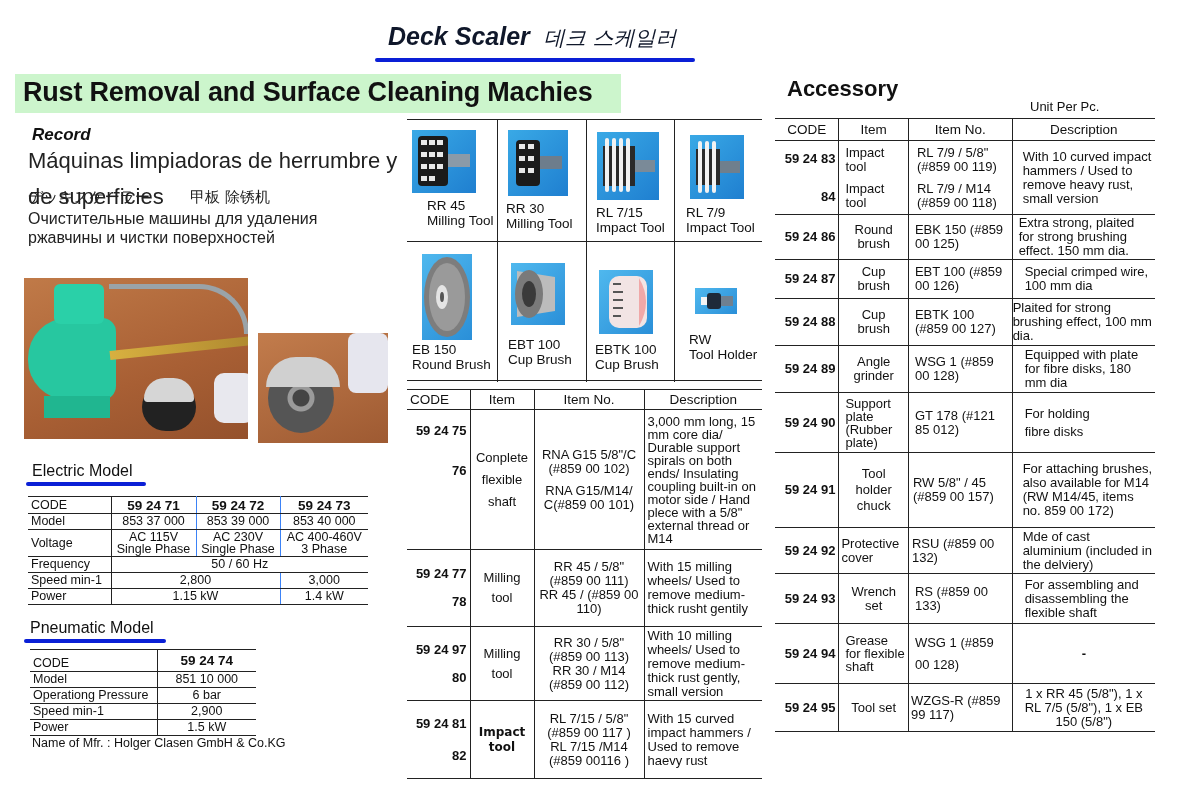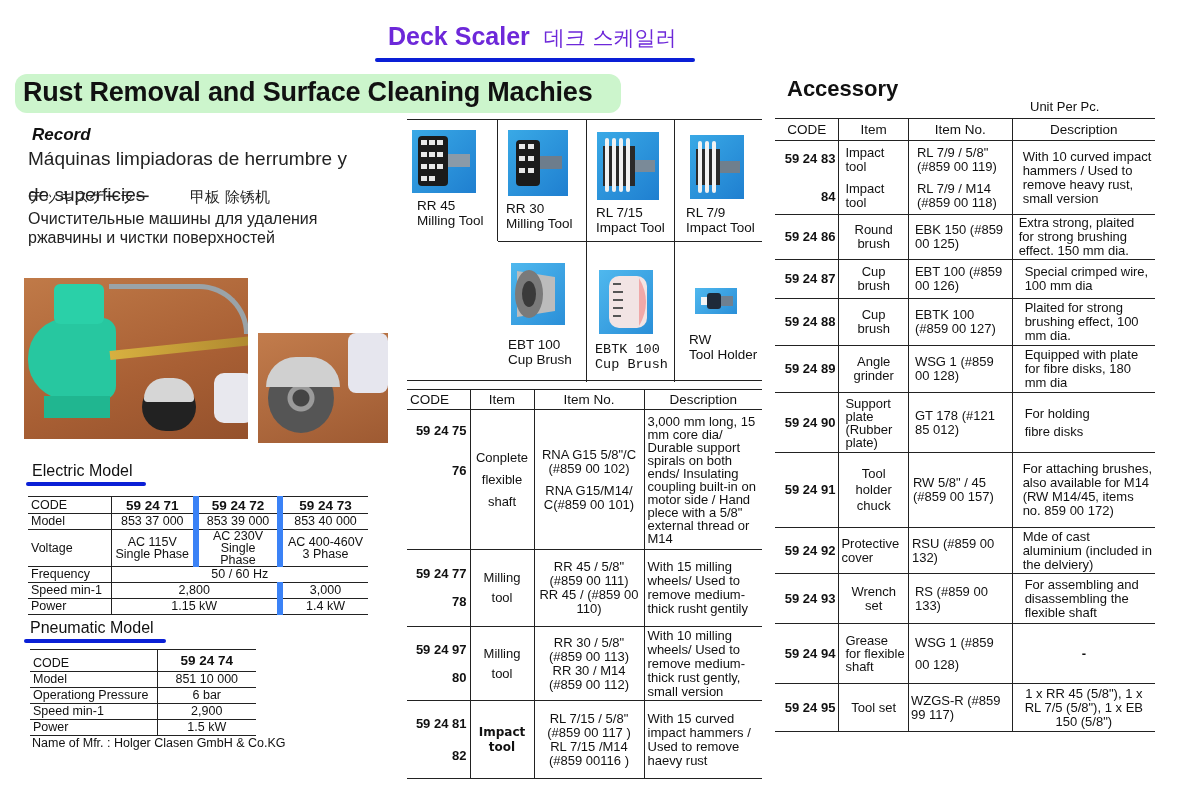--- a/index.html
+++ b/index.html
@@ -2,33 +2,33 @@
 <html><head>
 <meta charset="utf-8">
 <style>
   * { box-sizing: border-box; margin: 0; padding: 0; }
   html, body { width: 1177px; height: 809px; background: #ffffff; overflow: hidden; }
   body { position: relative; font-family: "Liberation Sans", "DejaVu Sans", sans-serif; color: #111; }
 
   .abs { position: absolute; }
 
   
-  .main-title { left: 388px; top: 22px; font-size: 25px; font-weight: bold; color: #6d28d9; white-space: nowrap; }
+  .main-title { left: 388px; top: 22px; font-size: 25px; font-weight: bold; font-style: italic; color: #0f172a; white-space: nowrap; }
   .main-title .ko { font-size: 21px; font-weight: normal; margin-left: 14px; font-family: "DejaVu Sans", sans-serif; }
   .title-underline { left: 375px; top: 58px; width: 320px; height: 4px; background: #0a1fd6; border-radius: 2px; }
 
-  .section-banner { left: 15px; top: 74px; width: 606px; height: 39px; background: #ccf5cc; border-radius: 12px; }
+  .section-banner { left: 15px; top: 74px; width: 606px; height: 39px; background: #ccf5cc; }
   .section-banner span { position: absolute; left: 8px; top: 3px; font-size: 27px; font-weight: bold; color: #111; white-space: nowrap; letter-spacing: -0.2px; }
 
   .accessory-title { left: 787px; top: 76px; font-size: 22px; font-weight: bold; }
   .unit-note { left: 1030px; top: 99px; font-size: 13px; }
 
   
   .brand { left: 32px; top: 125px; font-size: 17px; font-weight: bold; font-style: italic; }
-  .ml-line { left: 28px; font-size: 19px; color: #222; white-space: nowrap; }
+  .ml-line { left: 28px; font-size: 22px; color: #222; white-space: nowrap; }
   .ml-es1 { top: 148px; }
   .ml-es2 { top: 184px; }
   .ml-ja { top: 188px; font-family: "DejaVu Sans", sans-serif; font-size: 15px; }
   .ml-ja .zh { margin-left: 40px; }
   .ml-ru1 { top: 210px; font-size: 16px; }
   .ml-ru2 { top: 229px; font-size: 16px; }
 
   
   .photo { background: #b86c3e; overflow: hidden; }
   .photo-main { left: 24px; top: 278px; width: 224px; height: 161px; background: linear-gradient(160deg,#c07a48 0%,#a85f34 60%,#94512c 100%); }
@@ -48,21 +48,21 @@
   
   .sub-heading { font-size: 16px; color: #111; }
   .sub-underline { height: 4px; background: #0a1fd6; border-radius: 2px; }
 
   
   table { border-collapse: collapse; }
   .spec { font-size: 12.5px; }
   .spec td { border-top: 1px solid #222; border-bottom: 1px solid #222; padding: 0 3px; line-height: 15px; text-align: center; }
   .spec td.lbl { text-align: left; border-right: 1px solid #222; }
   .spec td.code { font-weight: bold; font-size: 13.5px; }
-  .spec td.vsep { border-right: 6px solid #3b82f6; }
+  .spec td.vsep { border-right: 1px solid #3b82f6; }
 
   
   .grid { left: 407px; top: 119px; width: 355px; height: 262px; border-top: 1px solid #222; border-bottom: 1px solid #222; }
   .gcell { position: absolute; border-right: 1px solid #222; }
   .gcell.last { border-right: none; }
   .gcell .img { position: absolute; background: linear-gradient(135deg,#39a9e6,#1f7fd0); }
   .gcell .lbl { position: absolute; font-size: 13.5px; line-height: 15px; white-space: nowrap; color: #111; }
   .g-row2 { border-top: 1px solid #222; }
 
   
@@ -218,21 +218,21 @@
             <rect x="25" y="22" width="6" height="5"></rect>
             <rect x="9" y="34" width="6" height="5"></rect>
             <rect x="17" y="34" width="6" height="5"></rect>
             <rect x="25" y="34" width="6" height="5"></rect>
             <rect x="9" y="46" width="6" height="5"></rect>
             <rect x="17" y="46" width="6" height="5"></rect>
           </g>
           <rect x="36" y="24" width="22" height="13" fill="#8a9aa8"></rect>
         </svg>
     </div>
-    <div class="lbl" style="left:10px; top:78px;">
+    <div class="lbl" style="left:20px; top:78px;">
         <div>RR 45</div>
         <div>Milling Tool</div>
       </div>
   </div>
   <div class="gcell" style="left:91px; top:0; width:89px; height:121px;">
     <div class="img" style="left:10px; top:10px; width:60px; height:66px;">
       <svg width="60" height="66" viewBox="0 0 60 66">
           <rect x="8" y="10" width="24" height="46" rx="4" fill="#1b1b1b"></rect>
           <g fill="#e8e8e8">
             <rect x="11" y="14" width="6" height="5"></rect>
@@ -279,34 +279,48 @@
           </g>
           <rect x="30" y="26" width="20" height="12" fill="#6f7f8d"></rect>
         </svg>
     </div>
     <div class="lbl" style="left:11px; top:85px;">
         <div>RL 7/9</div>
         <div>Impact Tool</div>
       </div>
   </div>
 
+  <div class="gcell g-row2" style="left:0; top:121px; width:91px; height:141px;">
+    <div class="img" style="left:15px; top:12px; width:50px; height:86px; background:linear-gradient(135deg,#4fb8ee,#2a8fd8);">
+      <svg width="50" height="86" viewBox="0 0 50 86">
+          <ellipse cx="25" cy="43" rx="23" ry="40" fill="#7d7d7d"></ellipse>
+          <ellipse cx="25" cy="43" rx="18" ry="34" fill="#9a9a9a"></ellipse>
+          <ellipse cx="20" cy="43" rx="6" ry="12" fill="#e4e4e4"></ellipse>
+          <ellipse cx="20" cy="43" rx="2" ry="5" fill="#555"></ellipse>
+        </svg>
+    </div>
+    <div class="lbl" style="left:5px; top:100px;">
+        <div>EB 150</div>
+        <div>Round Brush</div>
+      </div>
+  </div>
   <div class="gcell g-row2" style="left:91px; top:121px; width:89px; height:141px;">
     <div class="img" style="left:13px; top:21px; width:54px; height:62px; background:linear-gradient(135deg,#4fb8ee,#2a8fd8);">
       <svg width="54" height="62" viewBox="0 0 54 62">
           <path d="M6 8 L44 14 L44 48 L6 54 Z" fill="#bcbcbc"></path>
           <ellipse cx="18" cy="31" rx="14" ry="24" fill="#7a7a7a"></ellipse>
           <ellipse cx="18" cy="31" rx="7" ry="13" fill="#3a3a3a"></ellipse>
         </svg>
     </div>
     <div class="lbl" style="left:10px; top:95px;">
         <div>EBT 100</div>
         <div>Cup Brush</div>
       </div>
   </div>
-  <div class="gcell g-row2" style="left:180px; top:121px; width:88px; height:141px;font-family:Liberation Mono, monospace;">
+  <div class="gcell g-row2" style="left:180px; top:121px; width:88px; height:141px;">
     <div class="img" style="left:12px; top:28px; width:54px; height:64px; background:linear-gradient(135deg,#4fb8ee,#2a8fd8);">
       <svg width="54" height="64" viewBox="0 0 54 64">
           <rect x="10" y="6" width="38" height="52" rx="10" fill="#f2e4e4"></rect>
           <path d="M40 8 Q54 32 40 56" fill="#f0a8a8"></path>
           <g stroke="#555" stroke-width="2">
             <line x1="14" y1="14" x2="22" y2="14"></line>
             <line x1="14" y1="22" x2="24" y2="22"></line>
             <line x1="14" y1="30" x2="24" y2="30"></line>
             <line x1="14" y1="38" x2="24" y2="38"></line>
             <line x1="14" y1="46" x2="22" y2="46"></line>
@@ -440,21 +454,21 @@
     <tr style="height:39px">
       <td class="c-code">59 24 87</td>
       <td class="c-item" style="padding:0 18px">Cup brush</td>
       <td class="c-no" style="padding-left:6px">EBT 100 (#859 00 126)</td>
       <td class="c-desc" style="padding-left:12px">Special crimped wire, 100 mm dia</td>
     </tr>
     <tr style="height:47px">
       <td class="c-code">59 24 88</td>
       <td class="c-item" style="padding:0 18px">Cup brush</td>
       <td class="c-no" style="padding-left:6px">EBTK 100 (#859 00 127)</td>
-      <td class="c-desc" style="padding-left:12px">Plaited for strong brushing effect, 100 mm dia.</td>
+      <td class="c-desc" style="padding-left:0">Plaited for strong brushing effect, 100 mm dia.</td>
     </tr>
     <tr style="height:47px">
       <td class="c-code">59 24 89</td>
       <td class="c-item" style="padding:0 10px">Angle grinder</td>
       <td class="c-no" style="padding-left:6px">WSG 1 (#859 00 128)</td>
       <td class="c-desc" style="padding-left:12px">Equipped with plate for fibre disks, 180 mm dia</td>
     </tr>
     <tr style="height:60px">
       <td class="c-code">59 24 90</td>
       <td class="c-item" style="text-align:left; padding-left:6px; line-height:13px">Support plate (Rubber plate)</td>

